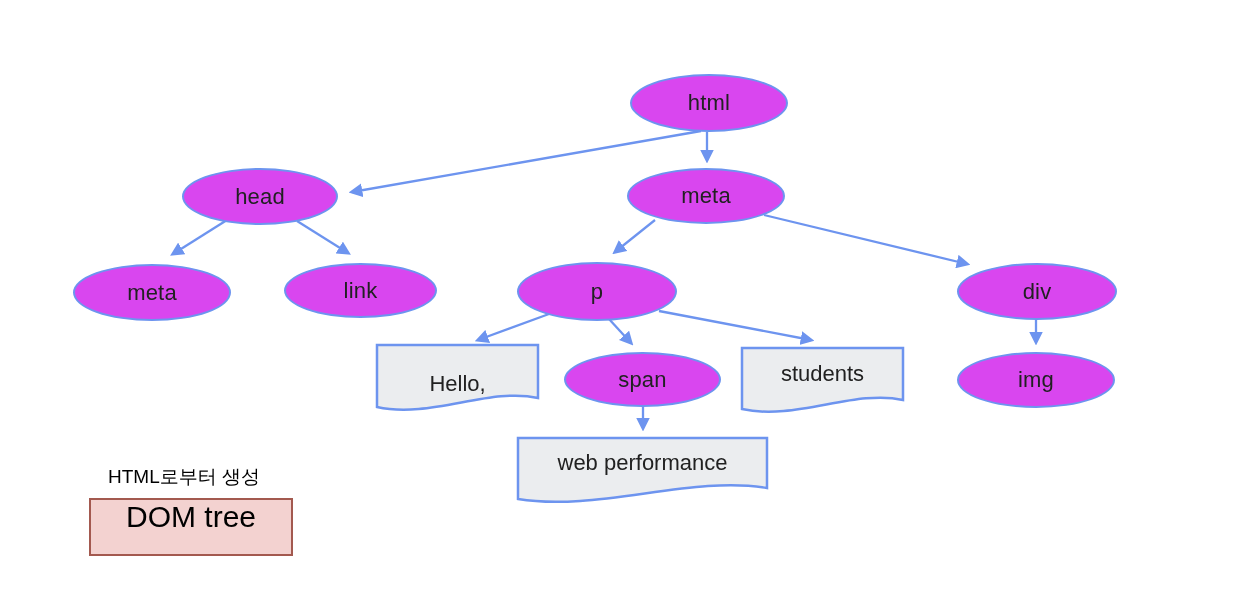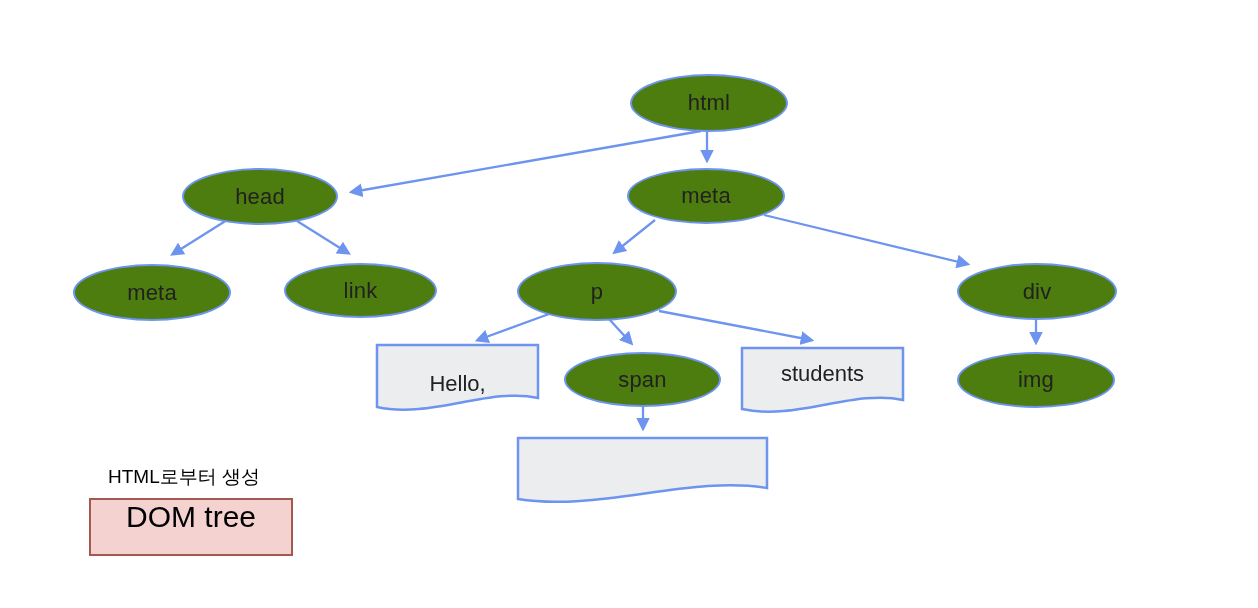--- a/index.html
+++ b/index.html
@@ -23,21 +23,21 @@
     height: 608px;
     pointer-events: none;
   }
   .el-node {
     position: absolute;
     display: flex;
     align-items: center;
     justify-content: center;
     border: 2.5px solid #6d94ef;
     border-radius: 50%;
-    background: #4d7c0f;
+    background: #d946ef;
     color: #212121;
     font-size: 22px;
     letter-spacing: 0.2px;
     box-sizing: border-box;
   }
   .txt-label {
     position: absolute;
     display: flex;
     align-items: center;
     justify-content: center;
@@ -142,19 +142,22 @@
   <div class="el-node n-img">
     <span>img</span>
   </div>
 
   <div class="txt-label t-hello">
     <span>Hello,</span>
   </div>
   <div class="txt-label t-students">
     <span>students</span>
   </div>
+  <div class="txt-label t-webperf">
+    <span>web performance</span>
+  </div>
 
   <div class="caption">HTML로부터 생성</div>
   <div class="badge">
     <span>DOM tree</span>
   </div>
 
 </div>
 
 </body></html>

